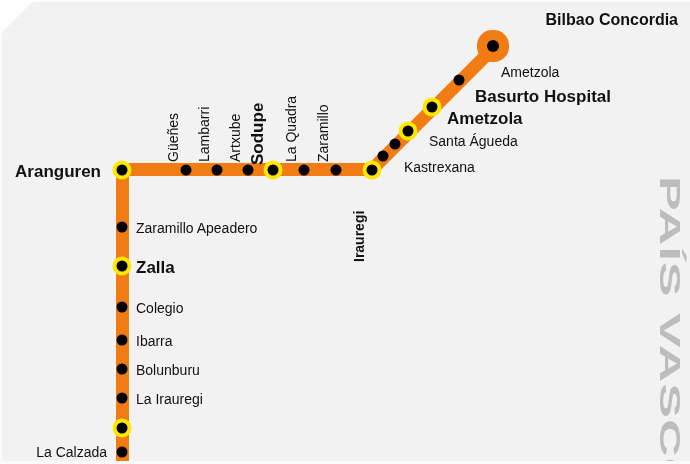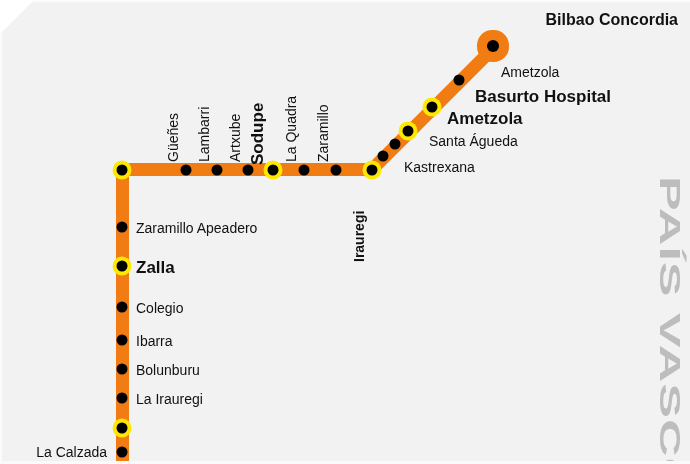--- a/index.html
+++ b/index.html
@@ -164,20 +164,21 @@
   <div class="stop stop-minor" style="left:248px; top:170px;"></div>
   <div class="label vert" style="left:242px; top:148px;">Artxube</div>
 
   <div class="stop stop-minor" style="left:217px; top:170px;"></div>
   <div class="label vert" style="left:211px; top:148px;">Lambarri</div>
 
   <div class="stop stop-minor" style="left:186px; top:170px;"></div>
   <div class="label vert" style="left:180px; top:148px;">Güeñes</div>
 
   <div class="stop stop-major" style="left:122px; top:170px;"></div>
+  <div class="label med right" style="left:101px; top:171px;">Aranguren</div>
 
   <div class="stop stop-minor" style="left:122px; top:227px;"></div>
   <div class="label left" style="left:136px; top:228px;">Zaramillo Apeadero</div>
 
   <div class="stop stop-major" style="left:122px; top:266px;"></div>
   <div class="label med left" style="left:136px; top:267px;">Zalla</div>
 
   <div class="stop stop-minor" style="left:122px; top:307px;"></div>
   <div class="label left" style="left:136px; top:308px;">Colegio</div>
 

